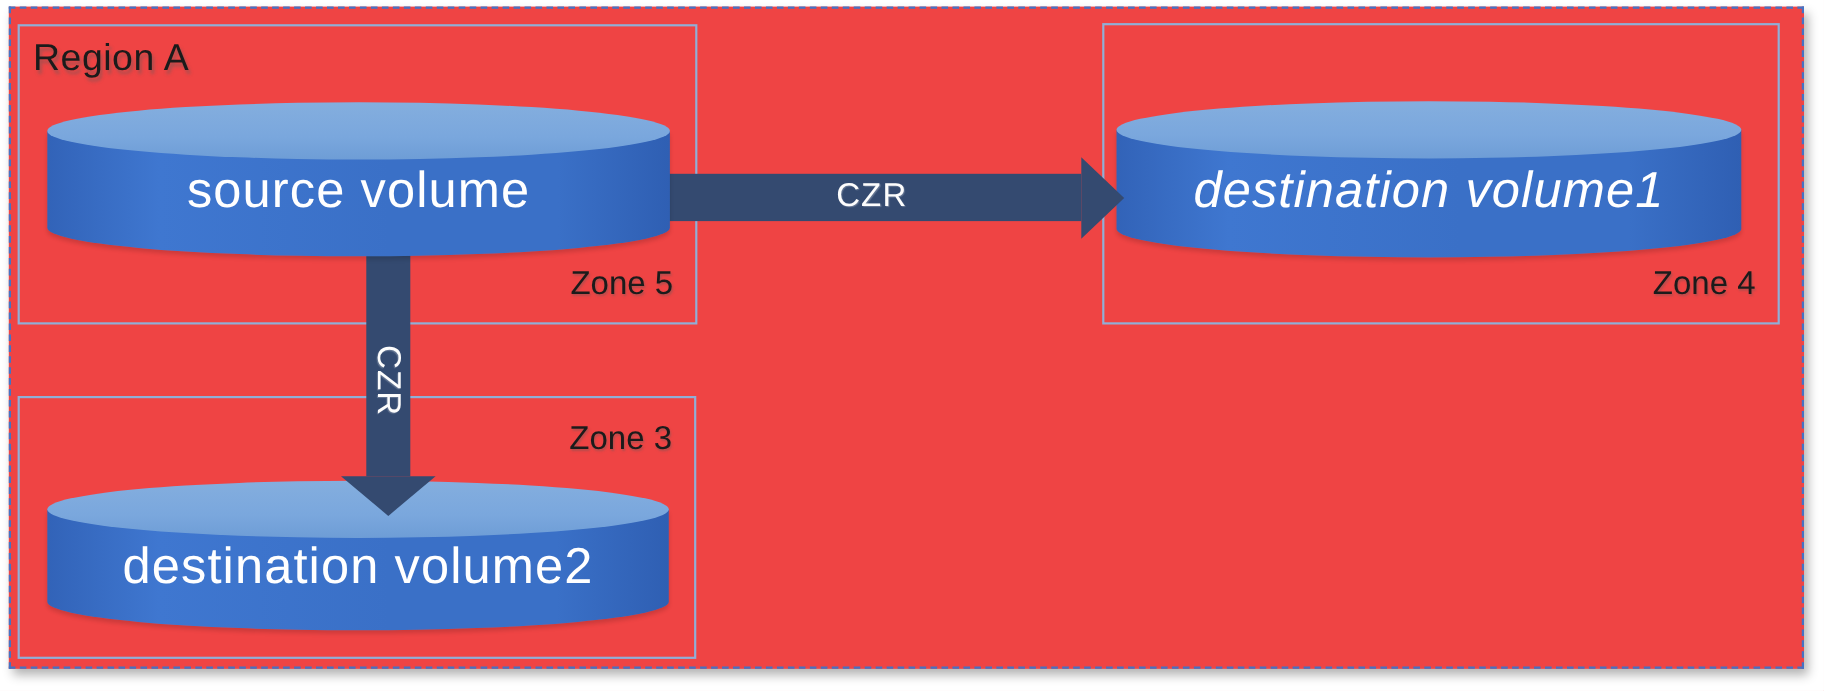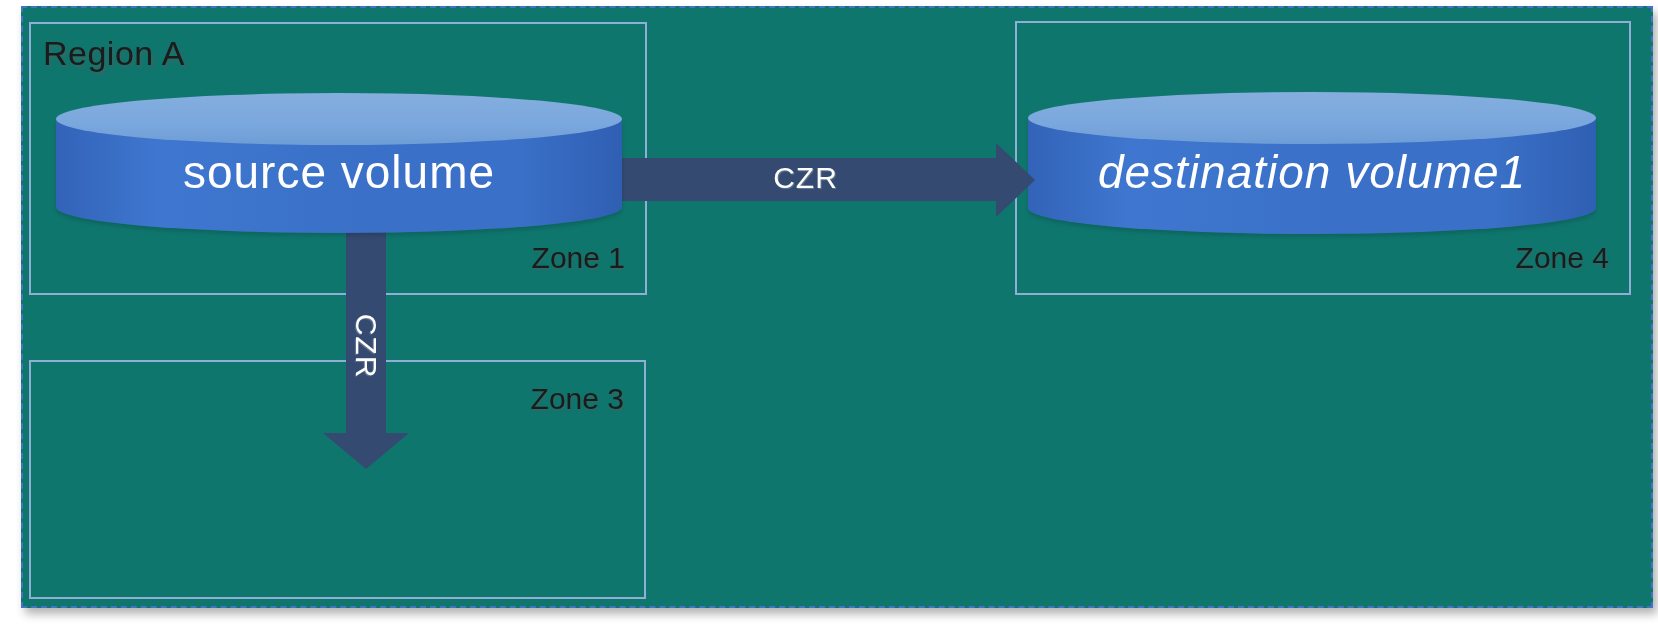--- a/index.html
+++ b/index.html
@@ -4,22 +4,22 @@
 <style>
   * { margin:0; padding:0; box-sizing:border-box; }
   html,body { background:#ffffff; }
   .page {
     position:relative; width:1658px; height:628px;
     background:#ffffff; overflow:hidden;
     font-family:"Liberation Sans", sans-serif;
   }
   
   .region {
-    position:absolute; left:21px; top:6px; width:1632px; height:602px;
-    background:#0f766e;
+    position:absolute; left:8px; top:6px; width:1632px; height:602px;
+    background:#ef4444;
     border:2px dashed #4472c4;
     box-shadow:4px 6px 9px rgba(0,0,0,0.30);
   }
   .region-label {
     position:absolute; left:20px; top:26px;
     font-size:34px; color:#1b1b1b; letter-spacing:0.5px;
     text-shadow:2px 3px 3px rgba(90,90,90,0.45);
     z-index:6;
   }
   
@@ -87,21 +87,21 @@
 </style>
 </head>
 <body>
 
 <div class="page">
   <div class="region">
 
     <div class="region-label">Region A</div>
 
     <div class="zone zone1">
-      <div class="zone-label zl-bottom-right">Zone 1</div>
+      <div class="zone-label zl-bottom-right">Zone 5</div>
     </div>
     <div class="zone zone2">
       <div class="zone-label zl-bottom-right">Zone 4</div>
     </div>
     <div class="zone zone3">
       <div class="zone-label zl-top-right">Zone 3</div>
     </div>
 
     <div class="arrow-part h-shaft"></div>
     <div class="arrow-part h-head"></div>
@@ -116,15 +116,20 @@
       <div class="cyl-cap"></div>
       <div class="cyl-label">source volume</div>
     </div>
 
     <div class="cylinder cyl-dest1">
       <div class="cyl-side"></div>
       <div class="cyl-cap"></div>
       <div class="cyl-label">destination volume1</div>
     </div>
 
+    <div class="cylinder cyl-dest2">
+      <div class="cyl-side"></div>
+      <div class="cyl-cap"></div>
+      <div class="cyl-label">destination volume2</div>
+    </div>
 
   </div>
 </div>
 
 </body></html>

